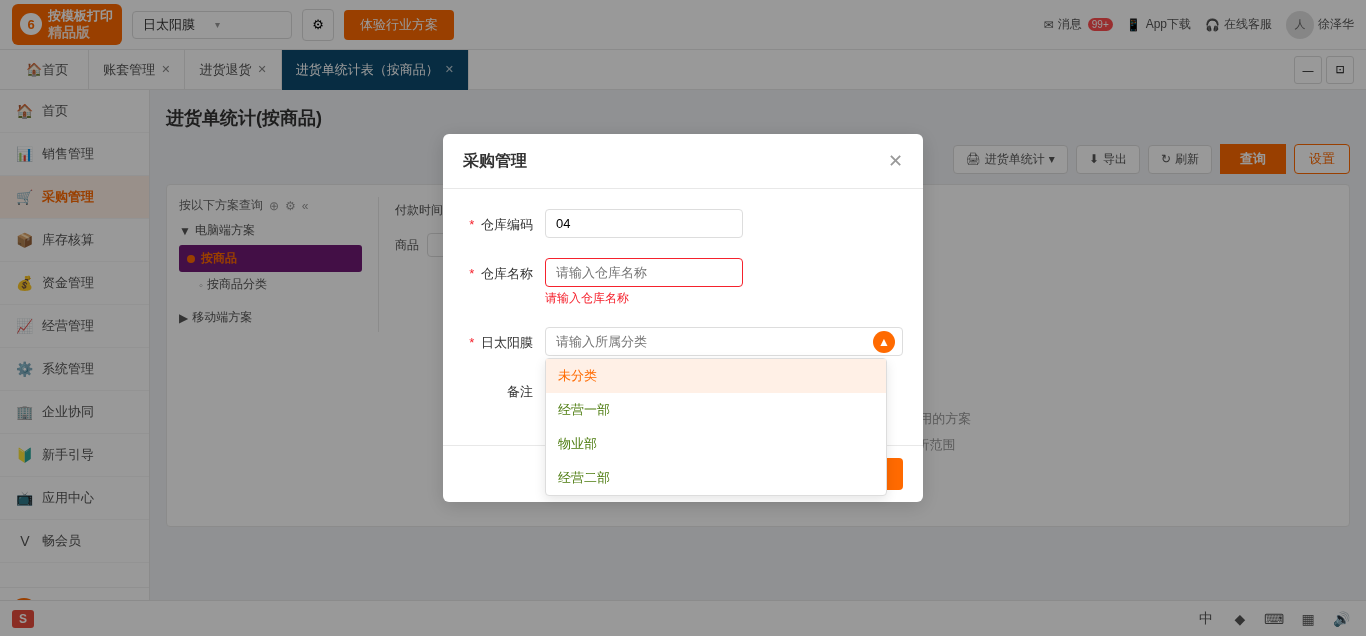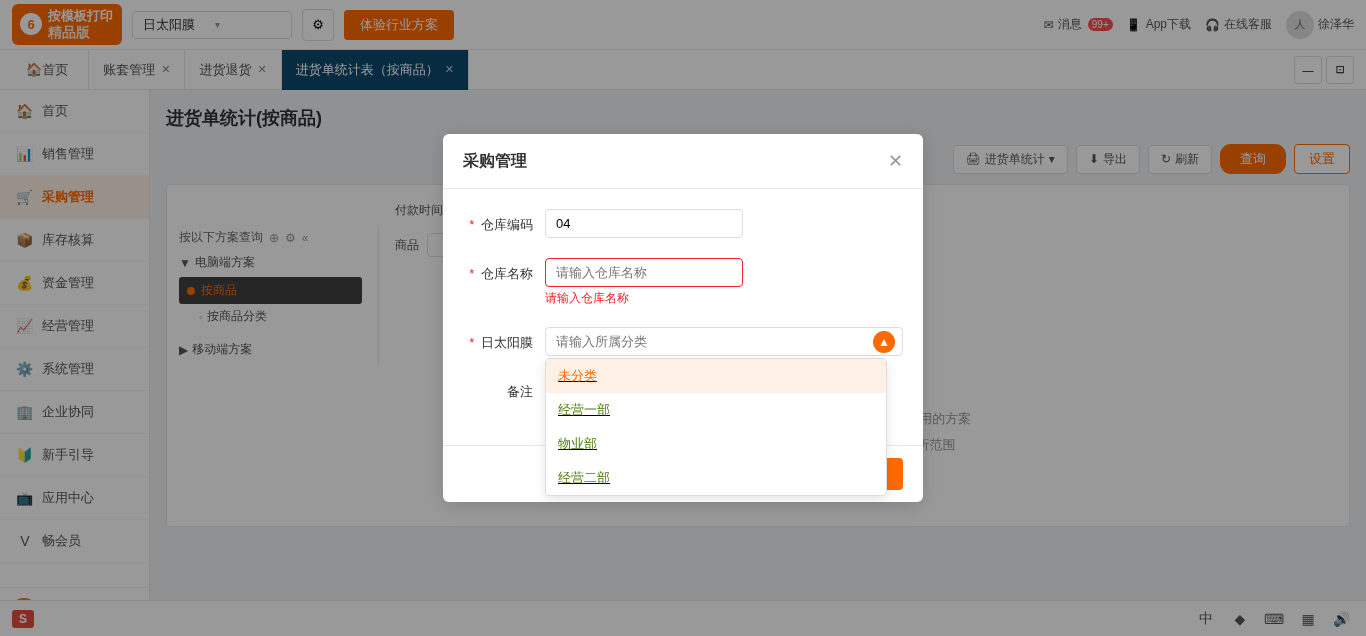--- a/index.html
+++ b/index.html
@@ -74,34 +74,34 @@
     .content { flex: 1; overflow: auto; padding: 16px; position: relative; }
 
     
     .page-title { font-size: 18px; font-weight: bold; color: #333; margin-bottom: 14px; }
 
     
     .toolbar { display: flex; align-items: center; justify-content: space-between; margin-bottom: 10px; }
     .toolbar-left { display: flex; align-items: center; gap: 8px; }
     .toolbar-right { display: flex; align-items: center; gap: 8px; }
     .toolbar-btn { border: 1px solid #ddd; background: #fff; border-radius: 4px; padding: 5px 12px; cursor: pointer; font-size: 12px; color: #555; display: flex; align-items: center; gap: 4px; }
-    .query-btn { background: #ff6a00; color: #fff; border: none; border-radius: 11px; padding: 6px 20px; cursor: pointer; font-size: 13px; }
+    .query-btn { background: #ff6a00; color: #fff; border: none; border-radius: 0; padding: 6px 20px; cursor: pointer; font-size: 13px; font-weight: bold; }
     .settings-btn { border: 1px solid #ff6a00; color: #ff6a00; background: #fff; border-radius: 4px; padding: 5px 14px; cursor: pointer; font-size: 13px; }
 
     
     .filter-panel {
       background: #fff; border: 1px solid #e8e8e8; border-radius: 4px; padding: 12px;
       display: flex; gap: 16px; margin-bottom: 12px; align-items: flex-start;
     }
-    .filter-left { width: 200px; border-right: 1px solid #e8e8e8; padding-right: 16px; margin-top: 32px; }
+    .filter-left { width: 200px; border-right: 1px solid #e8e8e8; padding-right: 16px; }
     .filter-label { font-size: 12px; color: #666; margin-bottom: 8px; display: flex; align-items: center; gap: 6px; }
     .scheme-section { margin-top: 8px; }
     .scheme-title { font-size: 12px; color: #555; display: flex; align-items: center; gap: 4px; margin-bottom: 6px; cursor: pointer; }
     .scheme-item { padding: 5px 8px; border-radius: 3px; cursor: pointer; font-size: 12px; color: #555; display: flex; align-items: center; gap: 6px; }
-    .scheme-item.active { background: #404040; color: #ff6a00; }
+    .scheme-item.active { background: #701a75; color: #ff6a00; font-weight: bold; }
     .orange-dot { width: 8px; height: 8px; border-radius: 50%; background: #ff6a00; display: inline-block; }
     .sub-item { padding: 4px 8px 4px 20px; font-size: 12px; color: #555; cursor: pointer; display: flex; align-items: center; gap: 4px; }
     .sub-item .item-icon { font-size: 11px; color: #999; }
 
     .filter-right { flex: 1; }
     .filter-row { display: flex; align-items: center; gap: 16px; margin-bottom: 10px; flex-wrap: wrap; }
     .filter-field { display: flex; align-items: center; gap: 8px; }
     .filter-field label { font-size: 12px; color: #555; white-space: nowrap; }
     .filter-input { border: 1px solid #ddd; border-radius: 4px; padding: 4px 8px; font-size: 12px; min-width: 120px; }
     .filter-select { border: 1px solid #ddd; border-radius: 4px; padding: 4px 8px; font-size: 12px; min-width: 120px; background: #fff; }
@@ -147,21 +147,21 @@
     }
     .category-arrow {
       position: absolute; right: 8px; top: 50%; transform: translateY(-50%);
       width: 22px; height: 22px; background: #ff6a00; border-radius: 50%;
       display: flex; align-items: center; justify-content: center; cursor: pointer;
     }
     .category-arrow span { color: #fff; font-size: 12px; }
     .dropdown-list {
       position: absolute; top: calc(100% + 2px); left: 0; right: 16px;
       background: #fff; border: 1px solid #ddd; border-radius: 4px;
-      box-shadow: 0 4px 12px rgba(0,0,0,0.1); z-index: 100; text-decoration: underline;
+      box-shadow: 0 4px 12px rgba(0,0,0,0.1); z-index: 100;
     }
     .dropdown-item {
       padding: 8px 12px; cursor: pointer; font-size: 13px; color: #4d7c0f;
     }
     .dropdown-item.selected { background: #fff0e6; color: #ff6a00; }
 
     .modal-footer {
       display: flex; justify-content: flex-end; gap: 10px;
       padding: 12px 20px; border-top: 1px solid #e8e8e8;
     }

